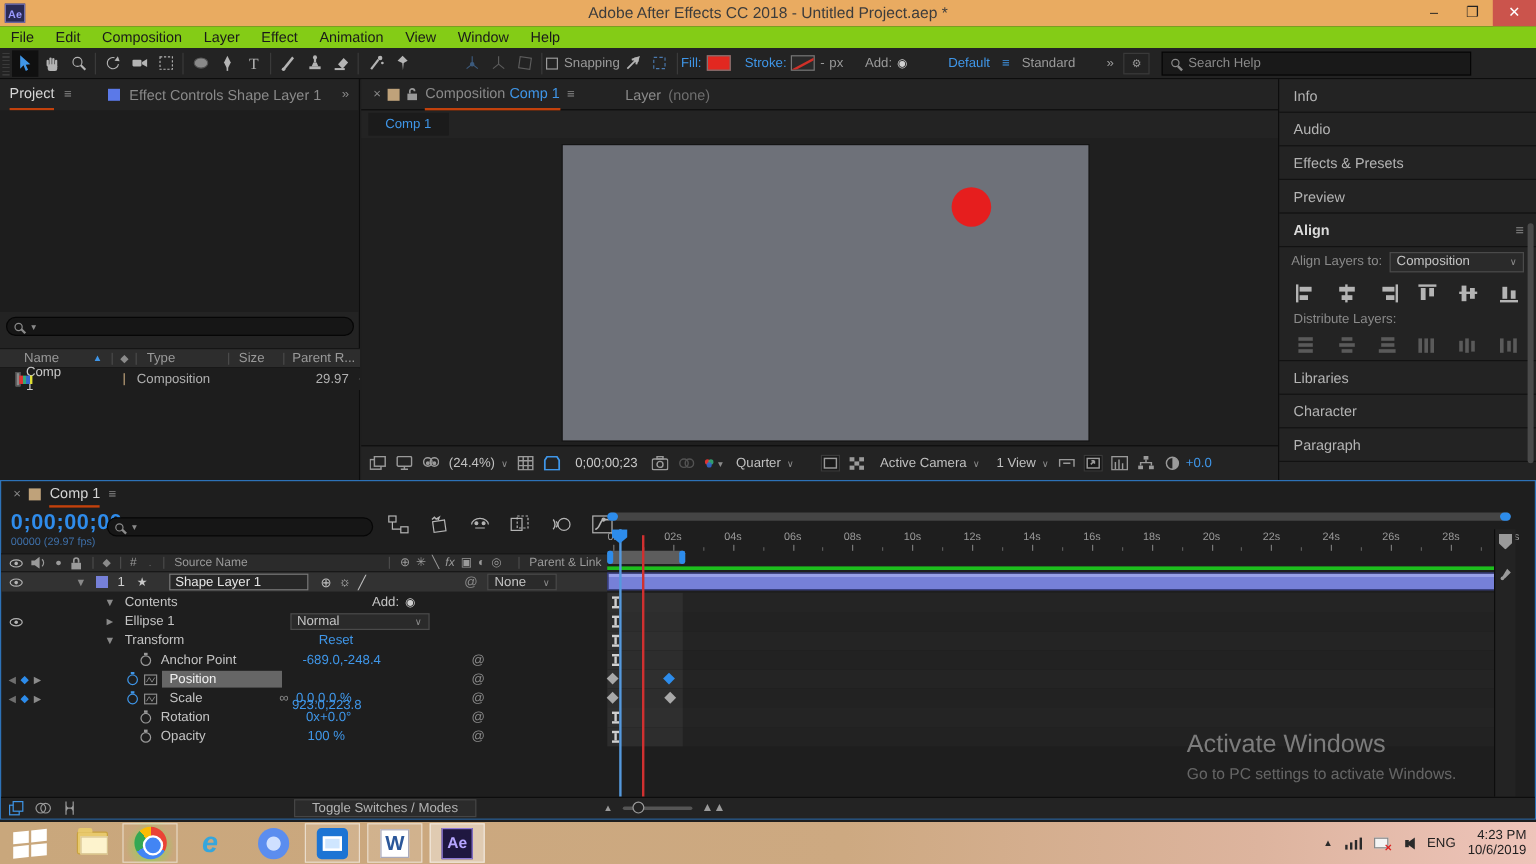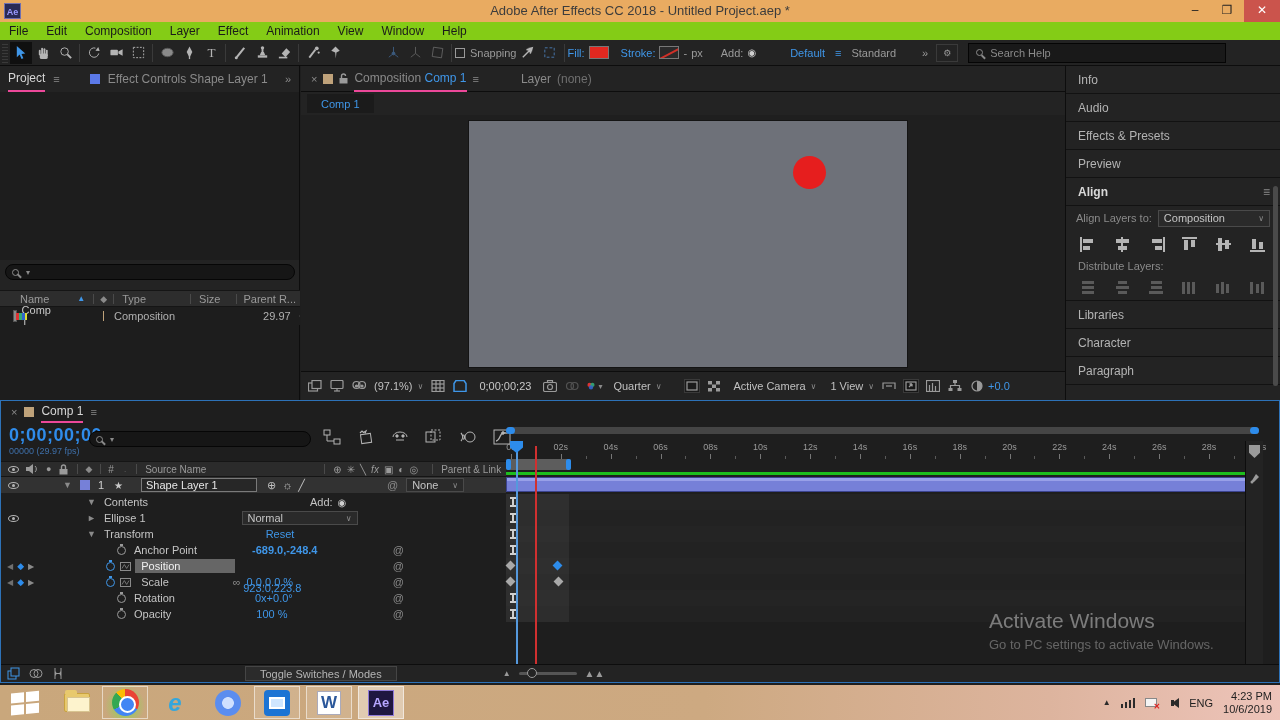--- a/index.html
+++ b/index.html
@@ -44,21 +44,21 @@
   .search-help { margin-left:10px; width:258px; height:20px; background:#191919; border:1px solid #050505;
                  display:flex; align-items:center; padding:0 7px; color:#8a8a8a; }
   .mag { width:7px; height:7px; border:1.5px solid #8a8a8a; border-radius:50%; position:relative; margin-right:7px; flex:0 0 auto;}
   .mag::after { content:''; position:absolute; width:5px; height:1.5px; background:#8a8a8a;
                 right:-4px; bottom:-2px; transform:rotate(45deg); }
   .ws-btn { width:22px; height:18px; border:1px solid #3a3a3a; margin-left:8px; display:flex;
             align-items:center; justify-content:center; color:#9a9a9a; font-size:9px; }
 
   
   .panel { position:absolute; background:#232323; }
-  .ptab-active { color:#d6d6d6; border-bottom:2px solid #ec4899; }
+  .ptab-active { color:#d6d6d6; border-bottom:2px solid #c2410c; }
   .dim { color:#8a8a8a; }
   .dimmer { color:#6f6f6f; }
   .blue { color:#3f96e8; }
 
   
   .proj-empty { position:absolute; left:0; top:26px; width:299px; height:168px; background:#1d1d1d; }
   .searchbox { background:#161616; border:1px solid #060606; border-radius:9px; height:16px;
                display:flex; align-items:center; padding:0 6px; }
   .col-hdr { background:#2d2d2d; border-top:1px solid #151515; border-bottom:1px solid #151515;
              color:#9a9a9a; }
@@ -477,21 +477,21 @@
         </div>
       <div class="cb-ic">
           <svg viewBox="0 0 14 12">
             <circle cx="4.5" cy="5" r="3.5"></circle>
             <circle cx="10" cy="5" r="3.5"></circle>
             <circle cx="4.5" cy="6" r="1" style="fill:#9a9a9a"></circle>
             <circle cx="10" cy="6" r="1" style="fill:#9a9a9a"></circle>
           </svg>
         </div>
       <div class="drop">
-          <span>(97.1%)</span>
+          <span>(24.4%)</span>
           <span class="caret">∨</span>
         </div>
       <div class="cb-ic">
           <svg viewBox="0 0 14 12">
             <rect x="1" y="0.5" width="12" height="11"></rect>
             <line x1="1" y1="4" x2="13" y2="4"></line>
             <line x1="1" y1="8" x2="13" y2="8"></line>
             <line x1="5" y1="0.5" x2="5" y2="11.5"></line>
             <line x1="9" y1="0.5" x2="9" y2="11.5"></line>
           </svg>
@@ -806,21 +806,21 @@
           </div>
       </div>
       <div class="prow" style="top:125px;">
         <span class="dim" style="margin-left:86px;font-size:9px;">▼</span>
         <span style="margin-left:8px">Transform</span>
         <span class="blue" style="margin-left:112px;">Reset</span>
       </div>
       <div class="prow" style="top:141px;">
         <div class="stopwatch" style="margin-left:116px;"></div>
         <span style="margin-left:8px">Anchor Point</span>
-        <span class="blue" style="margin-left:55px;font-weight:bold;">-689.0,-248.4</span>
+        <span class="blue" style="margin-left:55px;">-689.0,-248.4</span>
         <span class="dim" style="margin-left:auto;margin-right:102px;">@</span>
       </div>
       <div class="prow" style="top:157px;">
         <div class="kf-nav" style="margin-left:6px;">
           <span class="dimmer">◀</span>
           <span class="kf-dia">◆</span>
           <span class="dim">▶</span>
         </div>
         <div class="stopwatch sw-on" style="margin-left:72px;"></div>
         <div class="graph-ic" style="margin-left:5px;">

